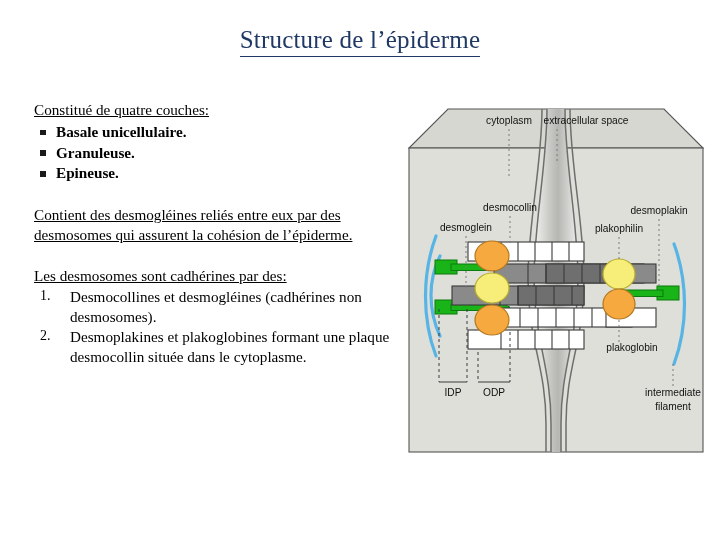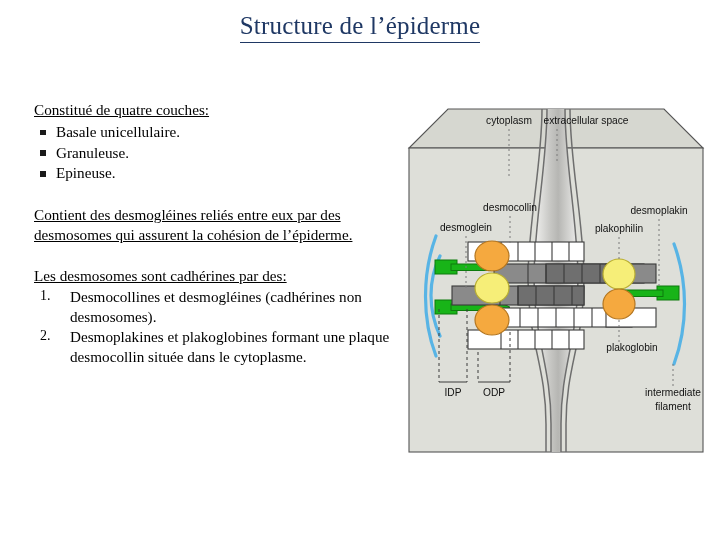--- a/index.html
+++ b/index.html
@@ -13,21 +13,21 @@
     position: relative;
     overflow: hidden;
     font-family: "Liberation Serif", "DejaVu Serif", serif;
     color: #000000;
   }
 
   
   #slide-title {
     position: absolute;
     left: 0;
-    top: 12px;
+    top: 26px;
     width: 720px;
     text-align: center;
     font-size: 25px;
     color: #1F3864;
     letter-spacing: 0.2px;
   }
   #slide-title .tt {
     display: inline-block;
     border-bottom: 1.6px solid #1F3864;
     padding-bottom: 1px;
@@ -43,20 +43,21 @@
     font-size: 15.2px;
     line-height: 1.30;
   }
   .para { margin: 0 0 0 0; text-decoration: underline; }
   .gap-lg { height: 21px; }
 
   ul.bullets {
     list-style: none;
     margin: 2px 0 0 0;
     padding: 0;
+    font-weight: bold;
   }
   ul.bullets li {
     position: relative;
     padding-left: 22px;
     line-height: 1.37;
   }
   ul.bullets li .sq {
     position: absolute;
     left: 6px;
     top: 0.52em;

